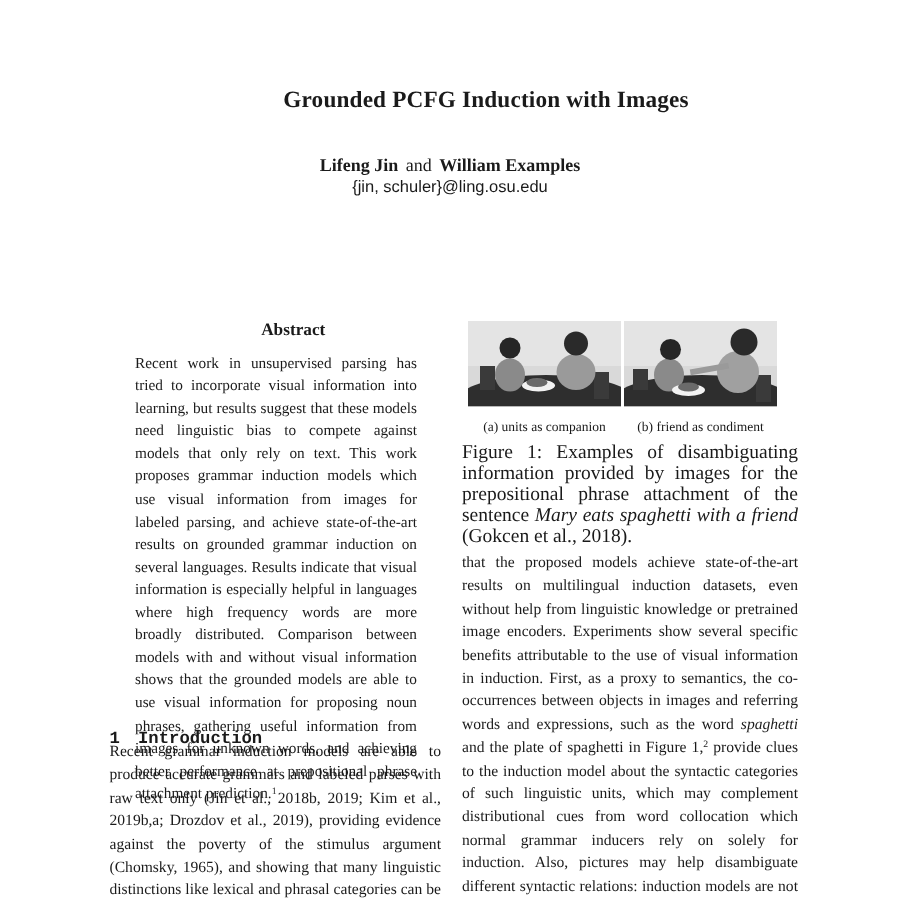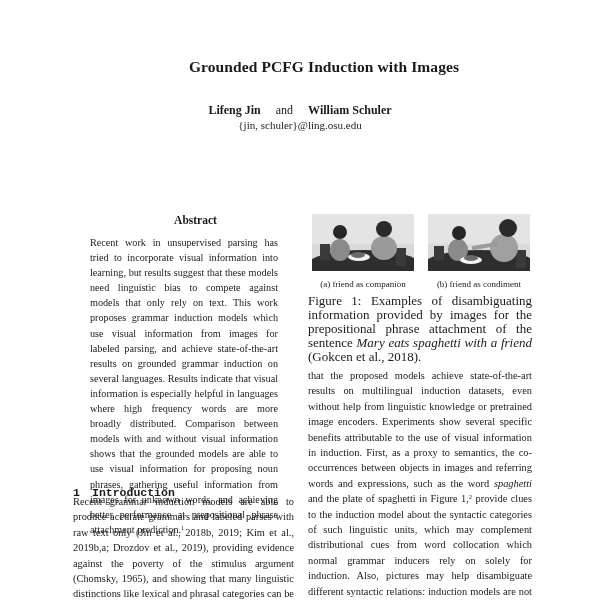--- a/index.html
+++ b/index.html
@@ -3,53 +3,53 @@
   <meta charset="utf-8">
   <style>
     html, body { margin: 0; padding: 0; background: #ffffff; }
     body { width: 600px; height: 600px; overflow: hidden; position: relative;
            font-family: "Liberation Serif", "DejaVu Serif", serif; color: #1a1a1a; }
     .title { position: absolute; top: 58px; left: 0; width: 600px; text-align: center;
              font-weight: bold; font-size: 15.5px; letter-spacing: 0.1px; margin-left: 24px; }
     .authors { position: absolute; top: 103px; left: 0; width: 600px; text-align: center;
                font-size: 12px; line-height: 15px; }
     .authors b { font-weight: bold; text-align: center; }
-    .authors .and { margin: 0 15px; }
-    .mono { font-family: Liberation Serif, serif; font-size: 11px; }
+    .authors .and { margin: 0 5px; }
+    .mono { font-family: Liberation Sans, sans-serif; font-size: 11px; }
     .col { position: absolute; font-size: 10.4px; line-height: 15.4px; text-align: justify; }
     .col p { margin: 0; }
     .left { left: 73px; width: 221px; }
     .abstract-head { position: absolute; top: 214px; left: 85px; width: 221px; text-align: center;
                      font-weight: bold; font-size: 11.5px; }
     .abstract { position: absolute; top: 235px; left: 90px; width: 188px;
                 font-size: 10.2px; line-height: 15.1px; text-align: justify; hyphens: manual; }
     .abstract sup, .right sup { font-size: 6.5px; vertical-align: top; position: relative; top: -2px; }
     .sec-head { position: absolute; top: 486px; left: 73px; font-weight: bold; font-size: 11.5px; font-family: Liberation Mono, monospace; }
     .sec-head .num { display: inline-block; width: 19px; }
     .intro { top: 494px; }
     .right { left: 308px; width: 224px; }
     .fig-row { position: absolute; top: 214px; left: 312px; width: 222px; height: 78px; }
     .subfig { position: absolute; top: 0; width: 102px; }
     .subfig.a { left: 0; }
-    .subfig.b { left: 116px; }
+    .subfig.b { left: 104px; }
     .photo { width: 102px; height: 57px; background: #d6d6d6; position: relative; overflow: hidden; }
     .subcap { font-size: 9px; text-align: center; margin-top: 8px; white-space: nowrap; }
     .caption { position: absolute; top: 294px; left: 308px; width: 224px; font-size: 13px;
                line-height: 14px; text-align: justify; }
     .caption i, .right i { font-style: italic; }
     .body-right { top: 368px; }
   </style>
 </head>
 <body>
 
 <div class="title">Grounded PCFG Induction with Images</div>
 
 <div class="authors">
   <div>
-    <b>Lifeng Jin</b><span class="and">and</span><b>William Schuler</b>
+    <b>Lifeng Jin</b><span class="and">and</span><b>William Examples</b>
   </div>
   <div class="mono">{jin, schuler}@ling.osu.edu</div>
 </div>
 
 <div class="abstract-head">Abstract</div>
 <div class="abstract">
   <span>Recent work in unsupervised parsing has tried to incorporate visual information into learning, but results suggest that these models need linguistic bias to compete against models that only rely on text. This work proposes grammar induction models which use visual information from images for labeled parsing, and achieve state-of-the-art results on grounded grammar induction on several languages. Results indicate that visual information is especially helpful in languages where high frequency words are more broadly distributed. Comparison between models with and without visual information shows that the grounded models are able to use visual information for proposing noun phrases, gathering useful information from images for unknown words, and achieving better performance at prepositional phrase attachment prediction.</span><sup>1</sup>
 </div>
 
 <div class="sec-head">
@@ -69,21 +69,21 @@
         <rect x="8" y="30" width="10" height="16" fill="#3a3a3a"></rect>
         <rect x="84" y="34" width="10" height="18" fill="#3a3a3a"></rect>
         <ellipse cx="28" cy="36" rx="10" ry="11" fill="#8a8a8a"></ellipse>
         <circle cx="28" cy="18" r="7" fill="#262626"></circle>
         <ellipse cx="72" cy="34" rx="13" ry="12" fill="#9a9a9a"></ellipse>
         <circle cx="72" cy="15" r="8" fill="#2a2a2a"></circle>
         <ellipse cx="47" cy="43" rx="11" ry="4" fill="#f2f2f2"></ellipse>
         <ellipse cx="46" cy="41" rx="7" ry="3" fill="#6a6a6a"></ellipse>
       </svg>
     </div>
-    <div class="subcap">(a) friend as companion</div>
+    <div class="subcap">(a) units as companion</div>
   </div>
   <div class="subfig b">
     <div class="photo">
       <svg width="102" height="57" viewBox="0 0 102 57">
         <rect width="102" height="57" fill="#d9d9d9"></rect>
         <rect x="0" y="0" width="102" height="30" fill="#e4e4e4"></rect>
         <ellipse cx="52" cy="52" rx="58" ry="16" fill="#2e2e2e"></ellipse>
         <rect x="6" y="32" width="10" height="14" fill="#3a3a3a"></rect>
         <rect x="88" y="36" width="10" height="18" fill="#3a3a3a"></rect>
         <ellipse cx="30" cy="36" rx="10" ry="11" fill="#8a8a8a"></ellipse>

